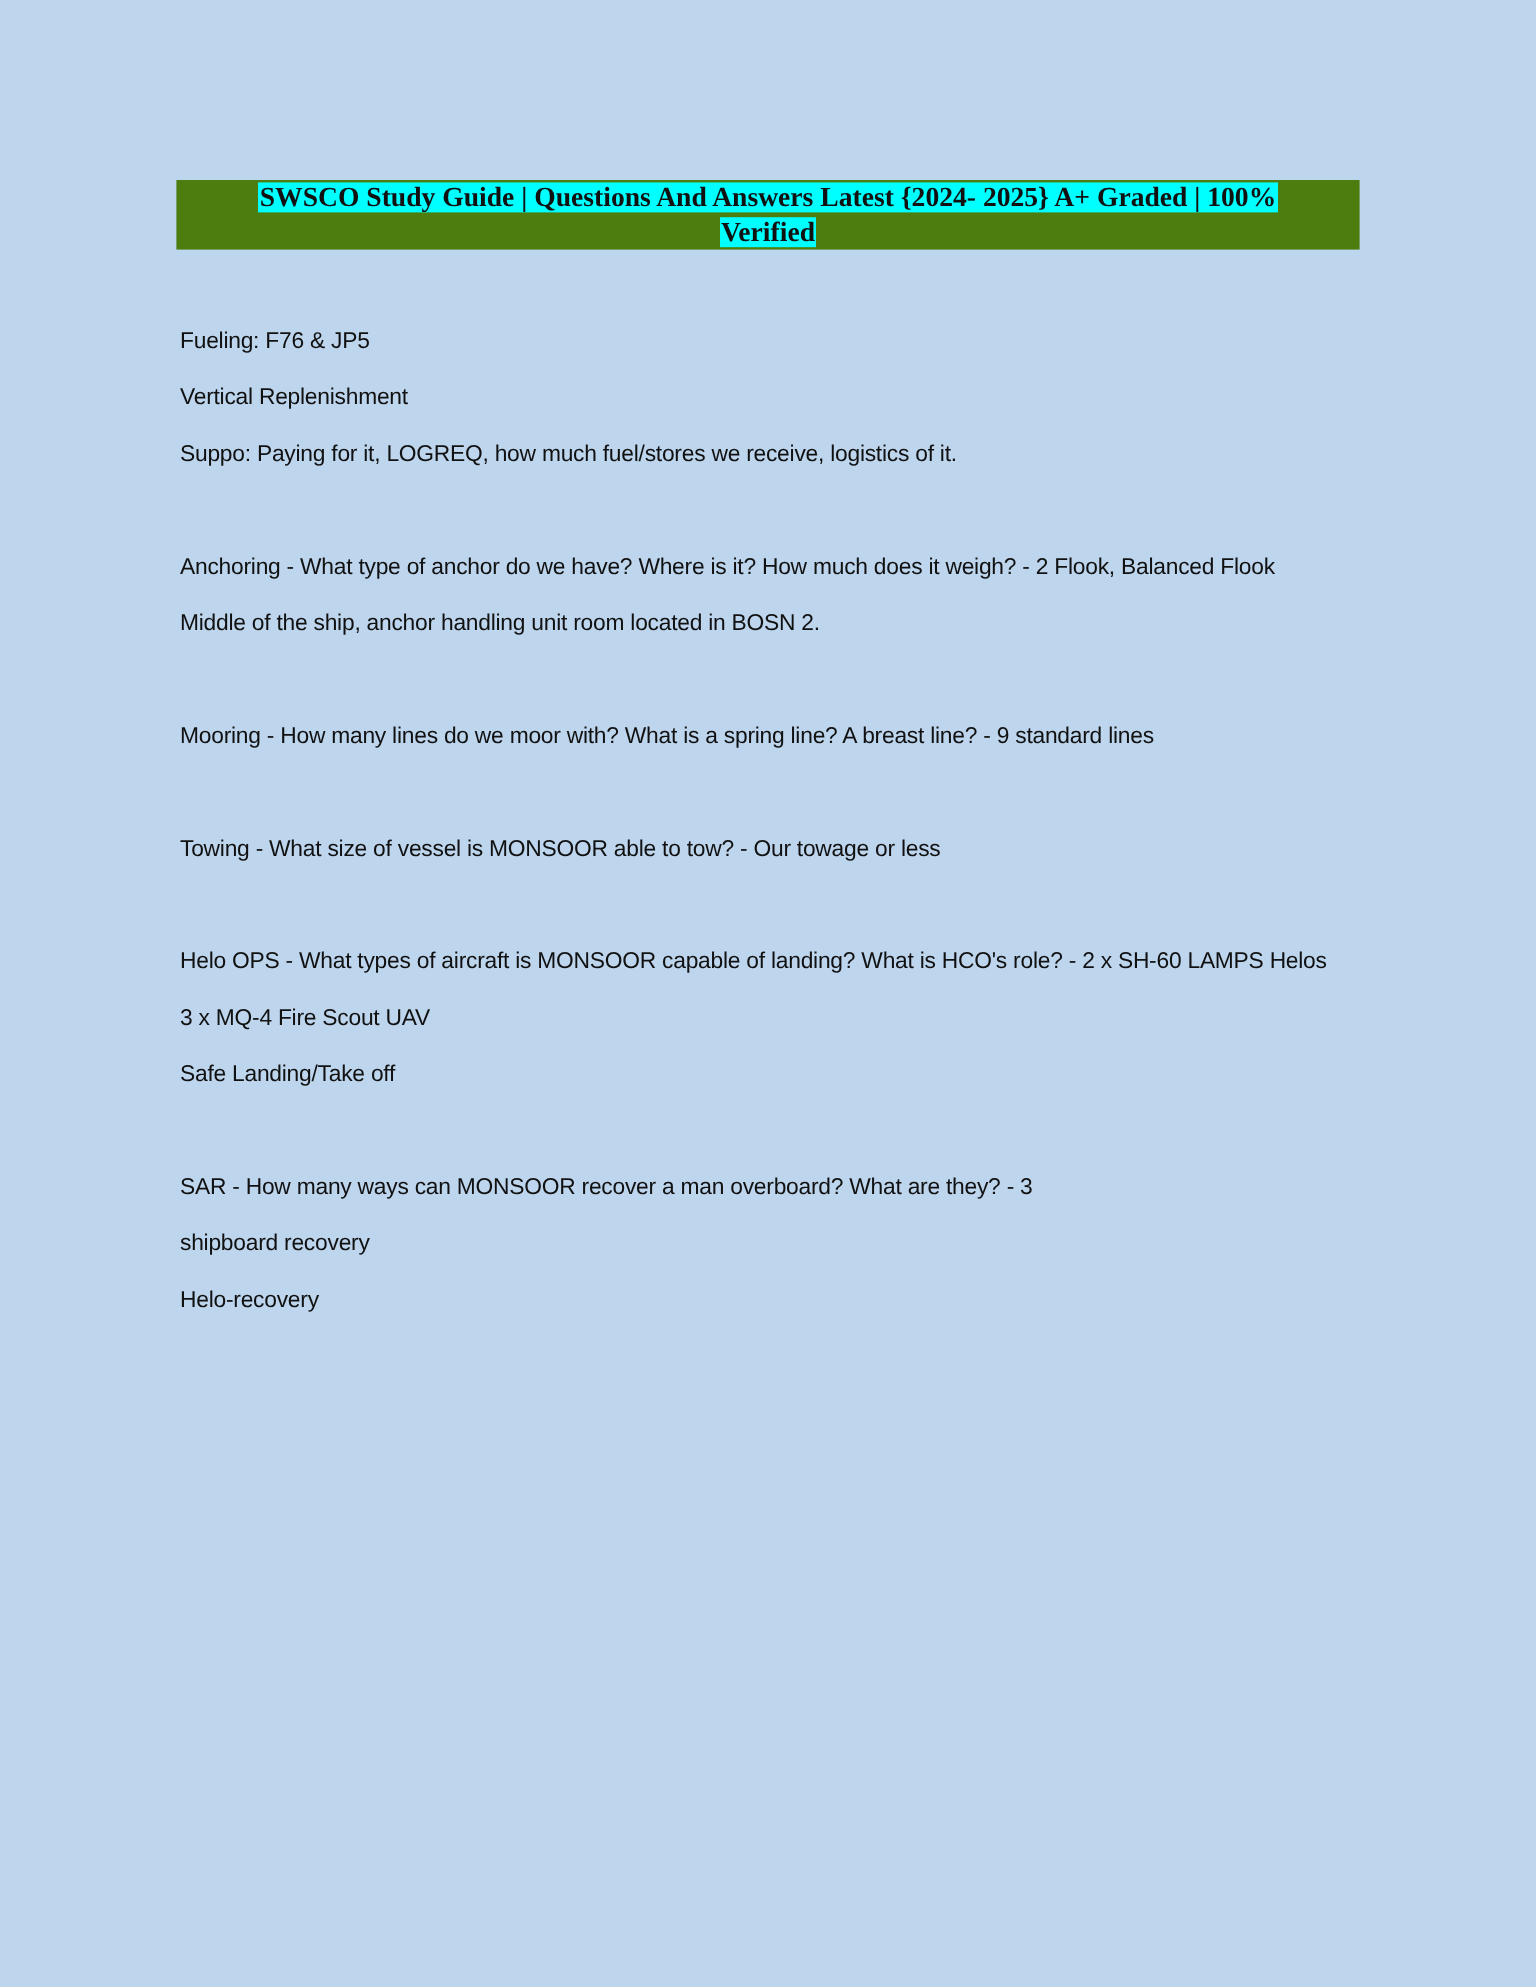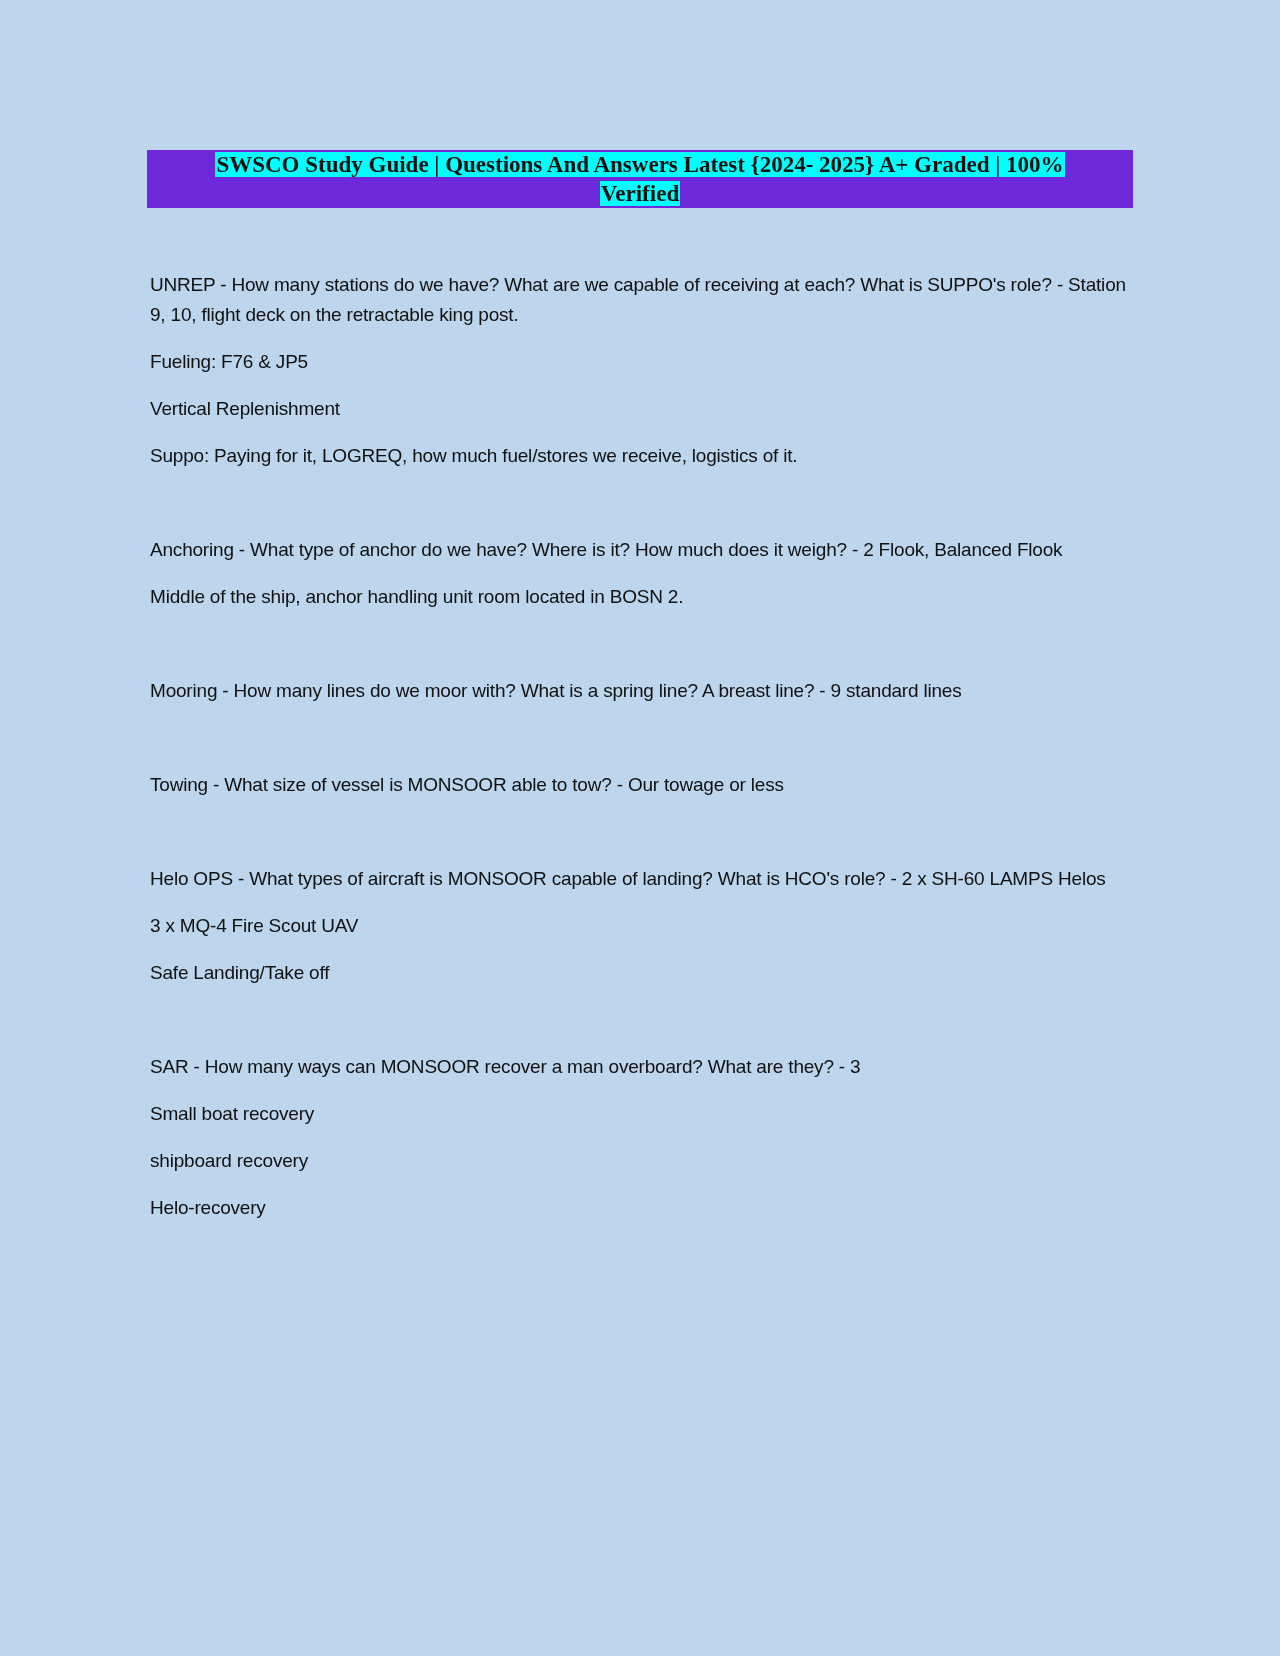--- a/index.html
+++ b/index.html
@@ -11,21 +11,21 @@
       overflow: hidden;
       font-family: "Liberation Sans", sans-serif;
       color: #111;
     }
     .title-band {
       position: absolute;
       left: 147px;
       top: 150px;
       width: 986px;
       height: 58px;
-      background: #6d28d9;
+      background: #4d7c0f;
       text-align: center;
       font-family: "Liberation Serif", serif;
       font-weight: bold;
       font-size: 23px;
       line-height: 29px;
     }
     .title-band .hl {
       background: #00ffff;
       padding: 0 1px;
     }
@@ -47,21 +47,20 @@
 <body>
 
 <div class="title-band">
   <span class="hl">SWSCO Study Guide | Questions And Answers Latest {2024- 2025} A+ Graded | 100%</span><br>
   <span class="hl">Verified</span>
 </div>
 
 <div class="content">
 
   <div class="section">
-    <p class="para">UNREP - How many stations do we have? What are we capable of receiving at each? What is SUPPO's role? - Station 9, 10, flight deck on the retractable king post.</p>
     <p class="para">Fueling: F76 &amp; JP5</p>
     <p class="para">Vertical Replenishment</p>
     <p class="para">Suppo: Paying for it, LOGREQ, how much fuel/stores we receive, logistics of it.</p>
   </div>
 
   <div class="section">
     <p class="para">Anchoring - What type of anchor do we have? Where is it? How much does it weigh? - 2 Flook, Balanced Flook</p>
     <p class="para">Middle of the ship, anchor handling unit room located in BOSN 2.</p>
   </div>
 
@@ -74,18 +73,17 @@
   </div>
 
   <div class="section">
     <p class="para">Helo OPS - What types of aircraft is MONSOOR capable of landing? What is HCO's role? - 2 x SH-60 LAMPS Helos</p>
     <p class="para">3 x MQ-4 Fire Scout UAV</p>
     <p class="para">Safe Landing/Take off</p>
   </div>
 
   <div class="section">
     <p class="para">SAR - How many ways can MONSOOR recover a man overboard? What are they? - 3</p>
-    <p class="para">Small boat recovery</p>
     <p class="para">shipboard recovery</p>
     <p class="para">Helo-recovery</p>
   </div>
 
 </div>
 
 </body></html>

